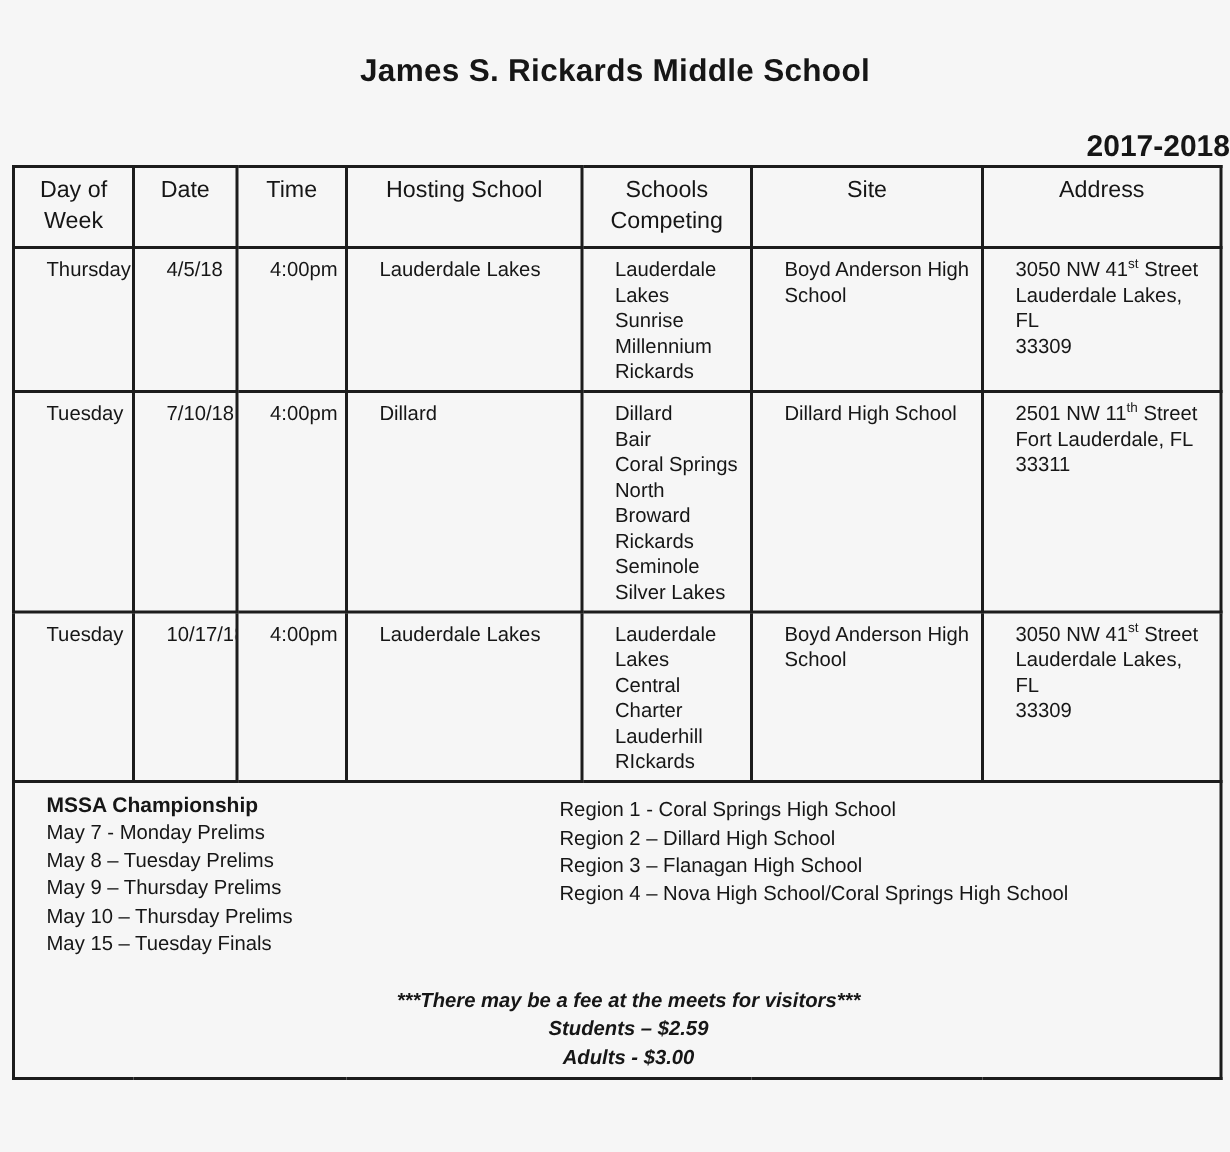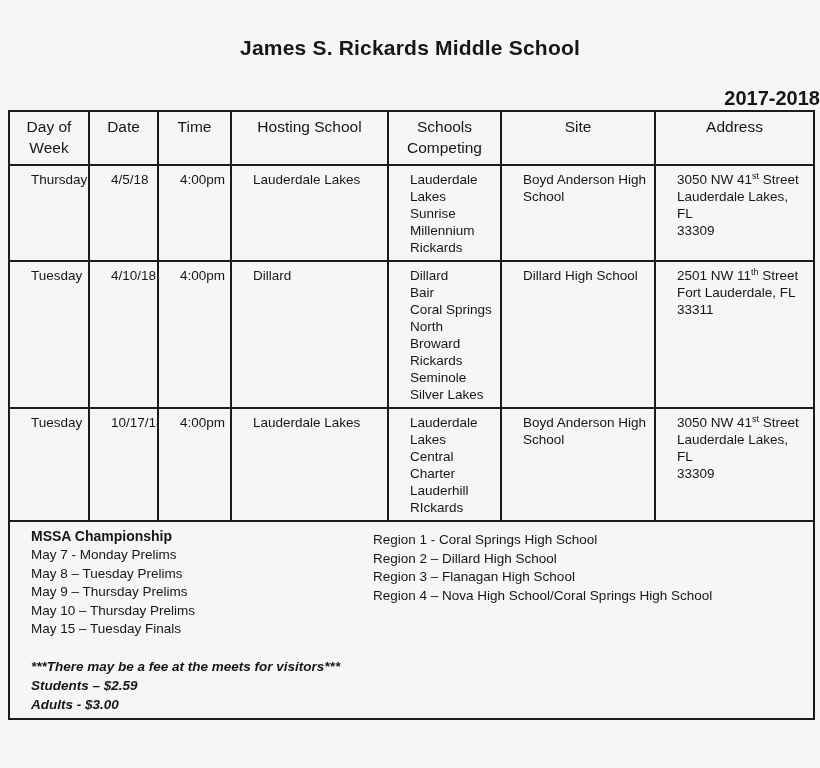--- a/index.html
+++ b/index.html
@@ -87,21 +87,21 @@
   .champ-regions {
     position: absolute;
     left: 342px;
     top: 4px;
   }
   .fee-block {
     margin-top: 18px;
     font-weight: bold;
     font-style: italic;
   }
-  .fee-block div { line-height: 19px; }
+  .fee-block div { line-height: 19px; text-align: center; }
   sup { font-size: 9px; line-height: 0; }
 </style>
 </head>
 <body>
 
 <div class="page">
   <div class="titles">
     <div class="title-main">James S. Rickards Middle School</div>
     <div class="title-year">2017-2018</div>
   </div>
@@ -142,21 +142,21 @@
           </td>
           <td>Boyd Anderson High School</td>
           <td>
             <div>3050 NW 41<sup>st</sup> Street</div>
             <div>Lauderdale Lakes, FL</div>
             <div>33309</div>
           </td>
         </tr>
         <tr class="r2">
           <td>Tuesday</td>
-          <td>4/10/18</td>
+          <td>7/10/18</td>
           <td>4:00pm</td>
           <td>Dillard</td>
           <td>
             <div>Dillard</div>
             <div>Bair</div>
             <div>Coral Springs</div>
             <div>North Broward</div>
             <div>Rickards</div>
             <div>Seminole</div>
             <div>Silver Lakes</div>

